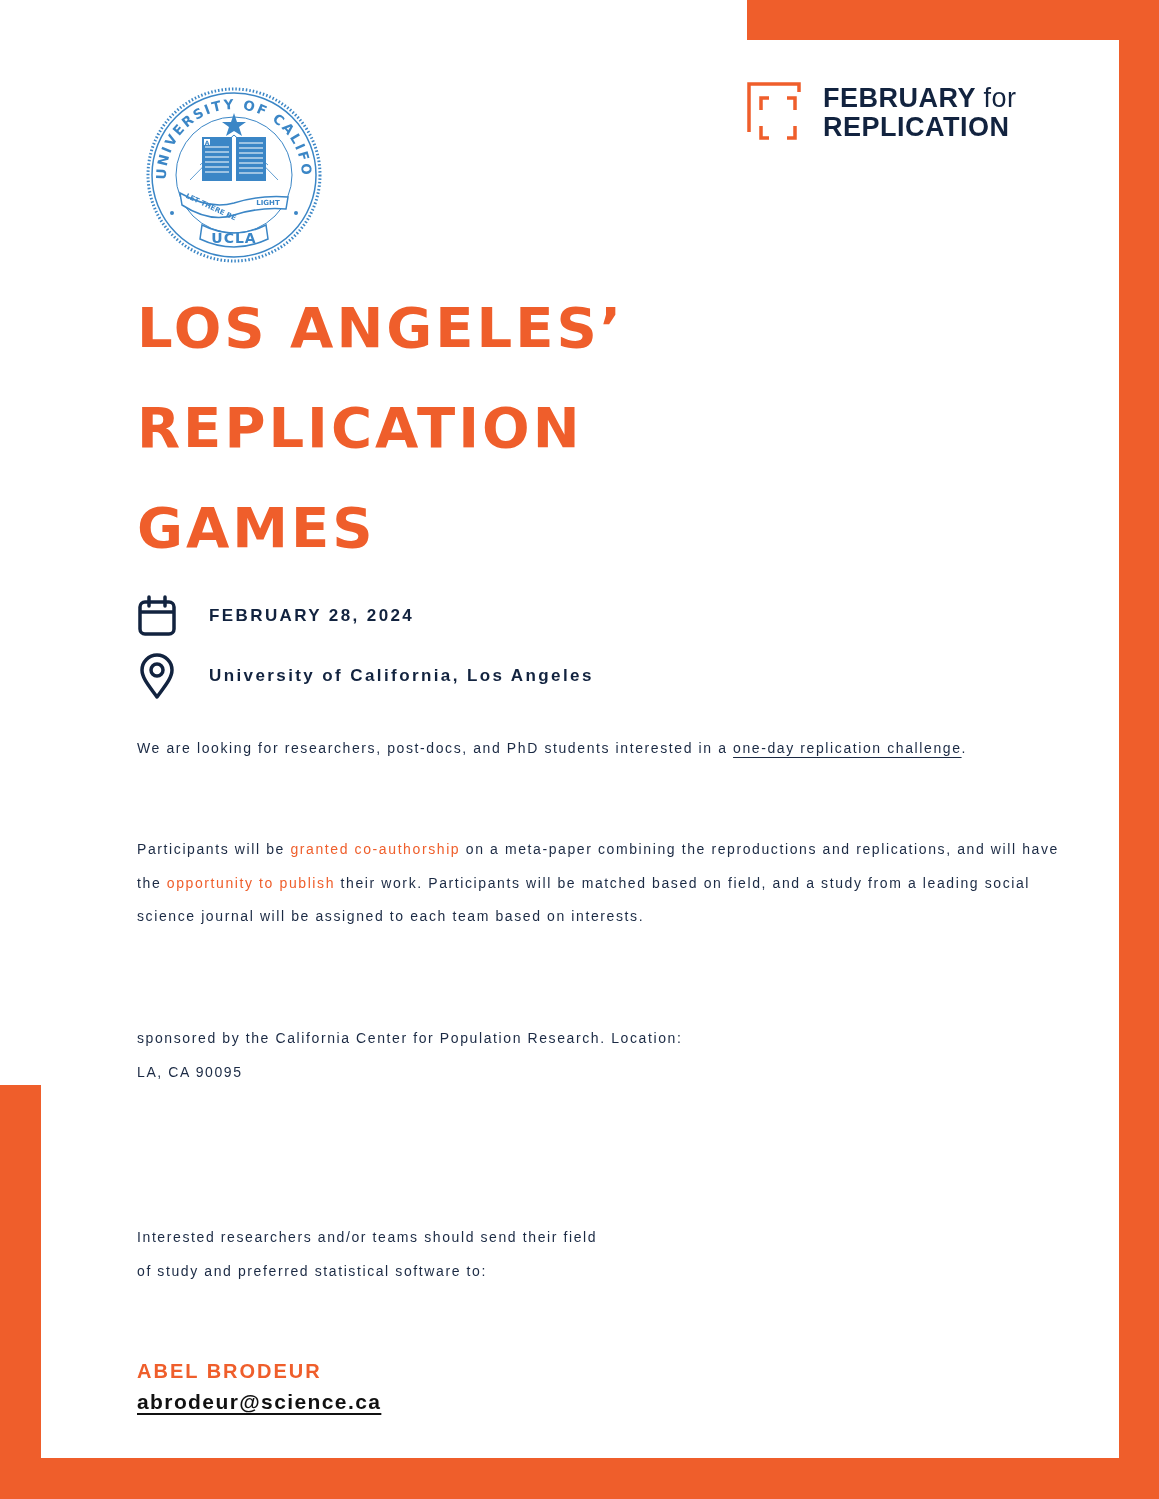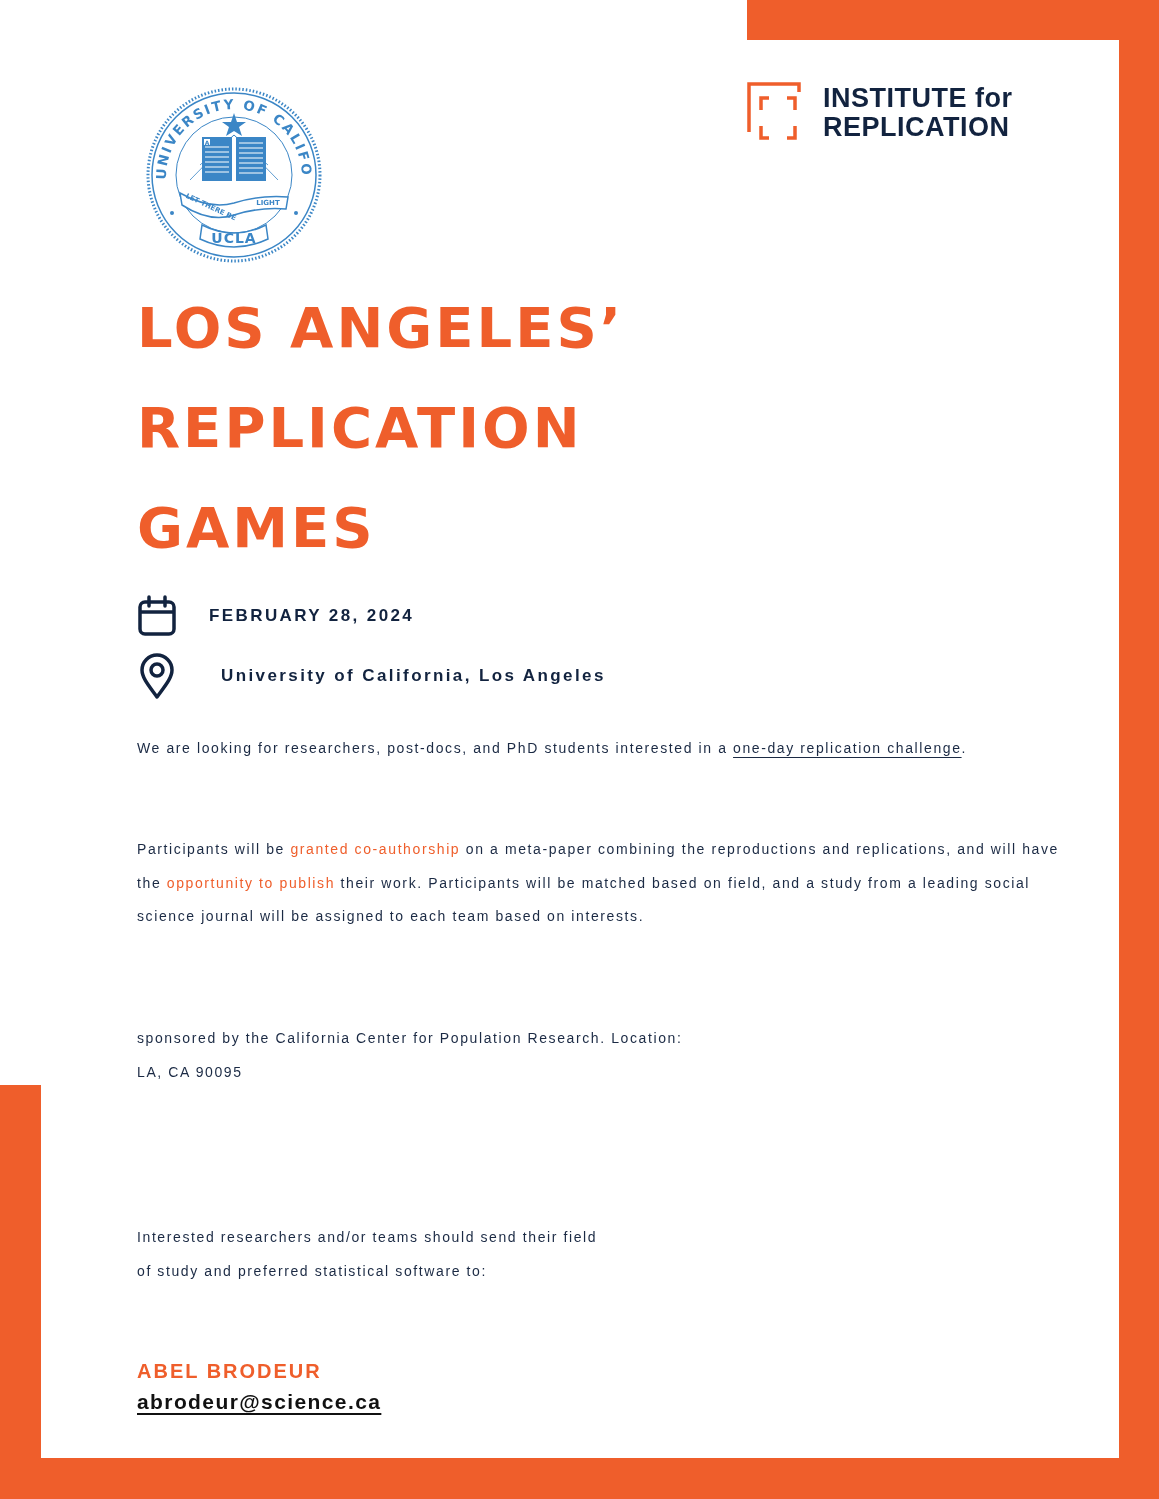--- a/index.html
+++ b/index.html
@@ -9,30 +9,30 @@
   .bar-top { left:747px; top:0; width:412px; height:40px; }
   .bar-right { left:1119px; top:0; width:40px; height:1499px; }
   .bar-left { left:0; top:1085px; width:41px; height:414px; }
   .bar-bottom { left:0; top:1458px; width:1159px; height:41px; }
 
   .seal { position:absolute; left:140px; top:85px; width:188px; height:180px; }
 
   .ifr { position:absolute; left:747px; top:82px; display:flex; align-items:center; }
   .ifr-mark { width:60px; height:62px; position:relative; margin-right:16px; }
   .ifr-text { font-family:"Liberation Sans", sans-serif; font-weight:bold; color:#12233f; font-size:27px; line-height:29px; letter-spacing:0.5px; }
-  .ifr-text .for { font-weight:bold; }
+  .ifr-text .for { font-weight:normal; }
 
   .title { position:absolute; left:137px; top:278px; margin:0; font-family:"DejaVu Sans", sans-serif; font-weight:bold;
            color:#EF5E2B; font-size:56px; line-height:100px; letter-spacing:3px; }
   .title div { white-space:nowrap; }
 
   .meta-row { position:absolute; left:137px; display:flex; align-items:center; }
   .meta-row .icon { width:40px; height:48px; display:flex; align-items:center; justify-content:center; margin-right:32px; }
   .meta-date { top:592px; }
-  .meta-loc { top:652px;gap:12px; }
+  .meta-loc { top:652px; }
   .meta-text { font-family:"Liberation Sans", sans-serif; font-weight:bold; color:#12233f; font-size:17px; letter-spacing:2.4px; }
 
   .para { position:absolute; left:137px; width:930px; font-family:"Liberation Sans", sans-serif; font-size:14px;
           line-height:33.5px; letter-spacing:1.6px; color:#1b2a44; margin:0; }
   .p1 { top:732px; }
   .p2 { top:833px; }
   .p3 { top:1022px; }
   .p4 { top:1221px; }
   .hl { color:#EF5E2B; }
   .ul { text-decoration:underline; text-underline-offset:4px; }
@@ -109,21 +109,21 @@
       <g fill="none" stroke="#EF5E2B" stroke-width="3.5">
         <polyline points="2,50 2,2 52,2 52,10"></polyline>
         <polyline points="14,28 14,16 22,16"></polyline>
         <polyline points="40,16 48,16 48,28"></polyline>
         <polyline points="14,44 14,56 22,56"></polyline>
         <polyline points="40,56 48,56 48,44"></polyline>
       </g>
     </svg>
   </div>
   <div class="ifr-text">
-    <div><span>INSTITUTE</span> <span class="for">for</span></div>
+    <div><span>FEBRUARY</span> <span class="for">for</span></div>
     <div>REPLICATION</div>
   </div>
 </div>
 
 <h1 class="title">
   <div>LOS ANGELES’</div>
   <div>REPLICATION</div>
   <div>GAMES</div>
 </h1>
 

